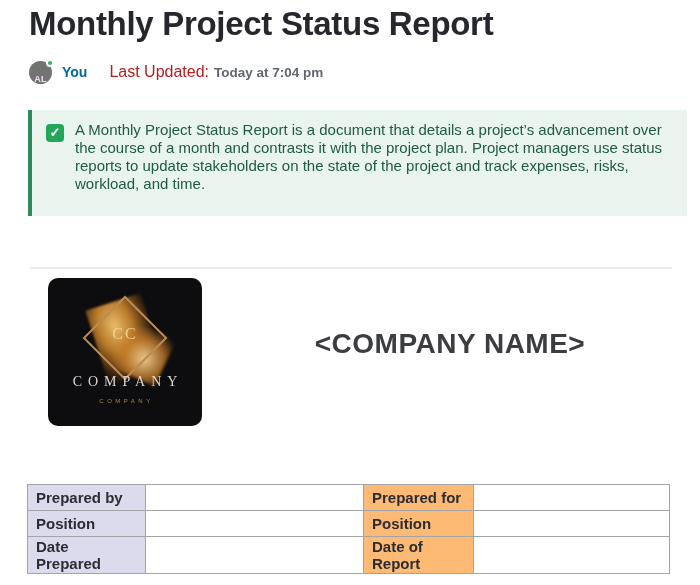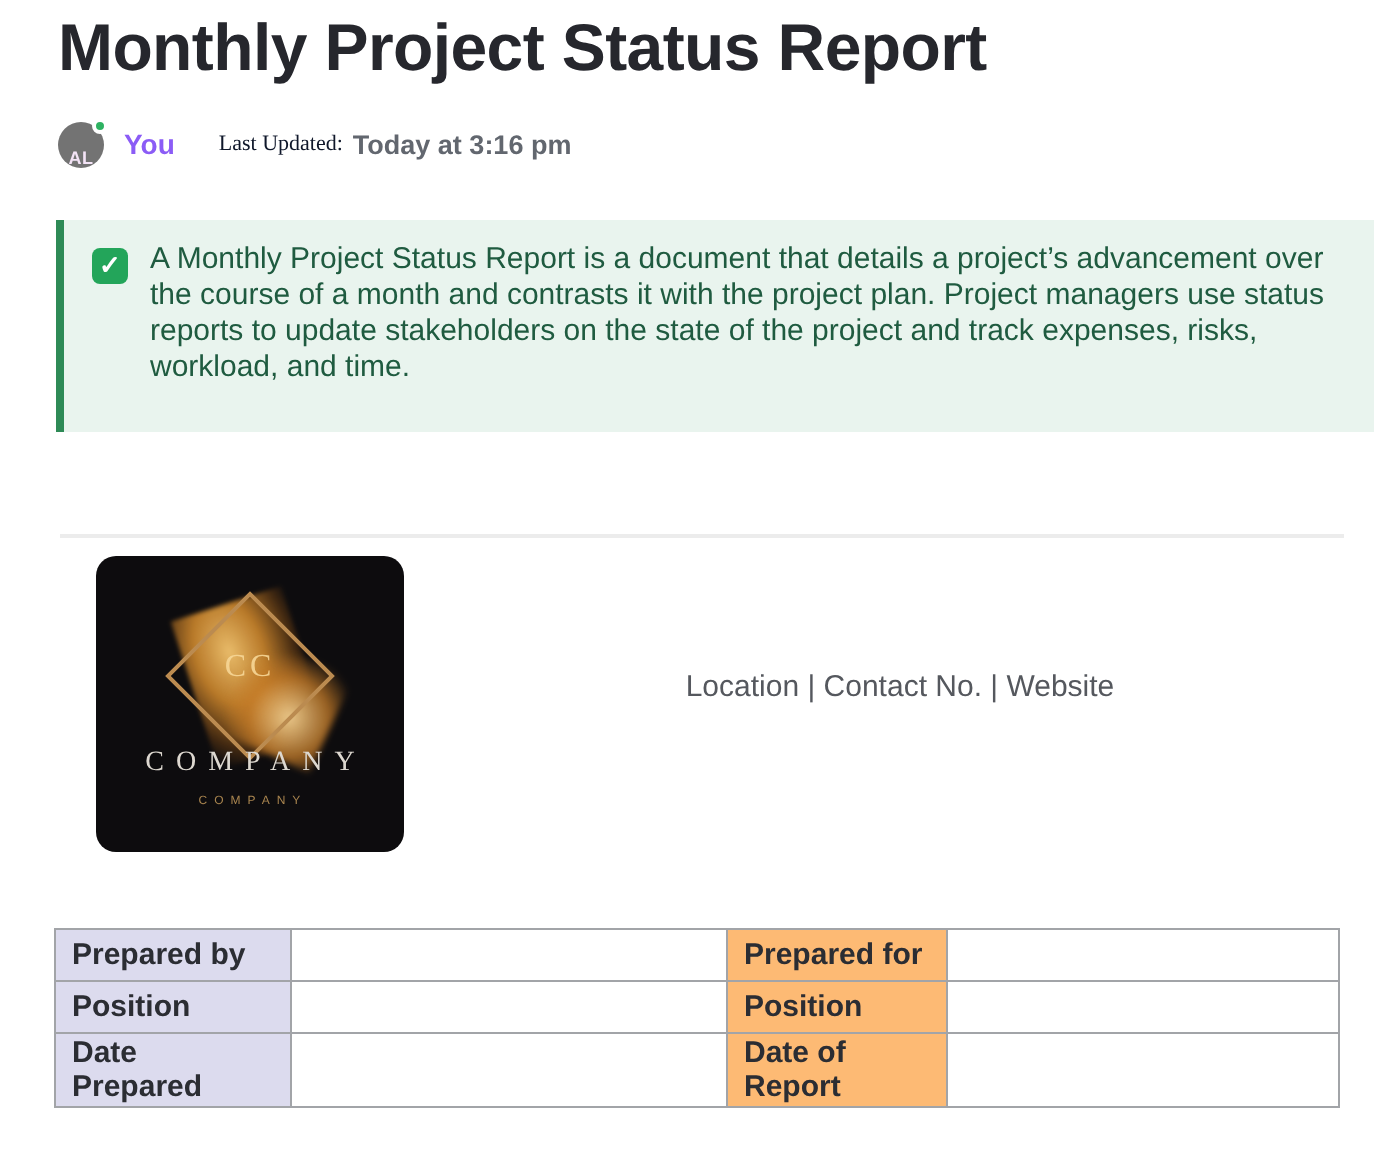--- a/index.html
+++ b/index.html
@@ -20,22 +20,22 @@
   .avatar {
     position:relative; width:23px; height:23px; border-radius:50%;
     background:#737373; color:#f3e3f6; font-size:9px; font-weight:700;
     display:flex; align-items:flex-end; justify-content:center; letter-spacing:.3px;
     cursor:pointer;
   }
   .presence {
     position:absolute; top:-2px; right:-2px; width:8px; height:8px;
     background:#2eb262; border:2px solid #ffffff; border-radius:50%;
   }
-  .author-name { margin-left:10px; font-size:14px; font-weight:700; color:#8b5cf6; }
-  .updated-label { margin-left:22px; font-size:11px; color:#0f172a;font-family:Liberation Serif, serif; }
+  .author-name { margin-left:10px; font-size:14px; font-weight:700; color:#0369a1; }
+  .updated-label { margin-left:22px; font-size:16px; color:#b91c1c; }
   .updated-value { margin-left:5px; font-size:13.5px; font-weight:700; color:#62676f; }
   
   .callout {
     position:absolute; left:28px; top:110px; width:659px; min-height:106px;
     background:#e9f4ee; border-left:4px solid #2e8a56;
     padding:11px 16px 11px 14px; display:flex; align-items:flex-start;
   }
   .check-icon {
     flex:0 0 auto; width:18px; height:18px; margin:3px 11px 0 0;
     background:#23a55a; border-radius:4px; color:#ffffff;
@@ -84,21 +84,21 @@
     position:absolute; left:0; right:0; top:120px; text-align:center;
     font-size:6px; letter-spacing:3.5px; padding-left:3px; color:#a9854f;
   }
   .company-info {
     position:absolute; left:215px; top:328px; width:470px; text-align:center;
   }
   .company-name { font-size:28px; font-weight:700; color:#3c3d40; letter-spacing:.5px; }
   .company-details { margin-top:7px; font-size:15px; color:#55585e; }
   
   .info-table {
-    position:absolute; left:27px; top:464px; width:642px;
+    position:absolute; left:27px; top:484px; width:642px;
     border-collapse:collapse; table-layout:fixed;
   }
   .info-table td {
     height:26px; border:1px solid #a2a4a8; font-size:15px;
     padding:1px 8px; vertical-align:middle;
   }
   .info-table td.label { font-weight:700; color:#2b2d33; }
   .info-table td.lav  { background:#dcdbee; }
   .info-table td.pink { background:#fdba74; }
   .col1 { width:118px; } .col2 { width:218px; } .col3 { width:110px; } .col4 { width:196px; }
@@ -110,41 +110,41 @@
 
   <h1 class="doc-title">Monthly Project Status Report</h1>
 
   <div class="byline">
     <div class="avatar">
       <span>AL</span>
       <span class="presence"></span>
     </div>
     <span class="author-name">You</span>
     <span class="updated-label">Last Updated:</span>
-    <span class="updated-value">Today at 3:16 pm</span>
+    <span class="updated-value">Today at 7:04 pm</span>
   </div>
 
   <div class="callout">
     <span class="check-icon">✓</span>
     <p class="callout-text">A Monthly Project Status Report is a document that details a project’s advancement over the course of a month and contrasts it with the project plan. Project managers use status reports to update stakeholders on the state of the project and track expenses, risks, workload, and time.</p>
   </div>
 
   <hr class="divider">
 
   <div class="logo">
     <div class="logo-blob1"></div>
     <div class="logo-blob2"></div>
     <div class="logo-diamond"></div>
     <div class="logo-monogram">CC</div>
     <div class="logo-wordmark">COMPANY</div>
     <div class="logo-subwordmark">COMPANY</div>
   </div>
 
   <div class="company-info">
-    <div class="company-details">Location | Contact No. | Website</div>
+    <div class="company-name">&lt;COMPANY NAME&gt;</div>
   </div>
 
   <table class="info-table">
     <tbody>
         <tr>
       <td class="label lav col1">Prepared by</td>
       <td class="col2"></td>
       <td class="label pink col3">Prepared for</td>
       <td class="col4"></td>
     </tr>

